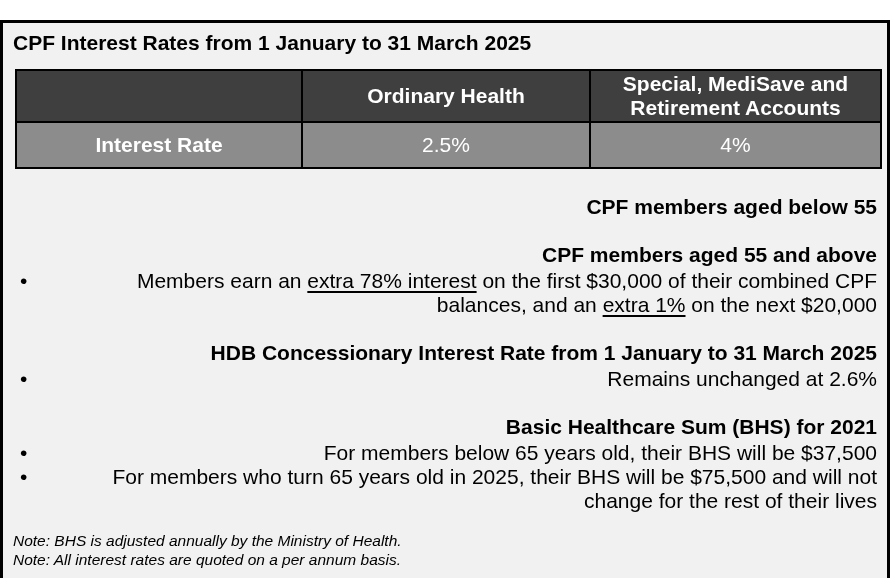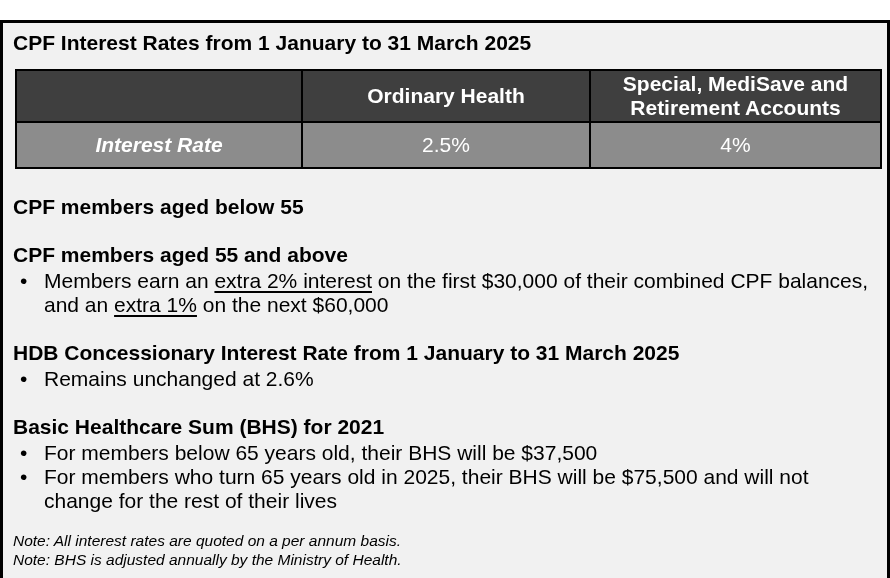--- a/index.html
+++ b/index.html
@@ -25,23 +25,23 @@
     overflow:hidden;
   }
   .rates thead th {
     background:var(--table-header-bg,#3f3f3f);
     color:var(--table-text,#fff); font-weight:bold; height:50px;
   }
   .rates tbody td {
     background:var(--table-row-bg,#8c8c8c);
     color:var(--table-text,#fff); height:44px; font-weight:normal;
   }
-  .rates tbody td.rowlabel { font-weight:bold;font-style:italic; }
+  .rates tbody td.rowlabel { font-weight:bold; }
   .sections { margin:0; }
-  .section { margin:24px 10px 0 10px; }
+  .section { margin:24px 10px 0 10px;text-align:right; }
   .section.first { margin-top:26px; }
   .section .heading { font-size:21px; font-weight:bold; line-height:24px; }
   ul.bullets { list-style:none; margin:2px 0 0 0; padding:0; }
   ul.bullets li {
     position:relative; padding-left:31px;
     font-size:21px; line-height:24px;
   }
   ul.bullets li::before {
     content:"\2022"; position:absolute; left:7px; top:0;
   }
@@ -80,36 +80,36 @@
     </tbody>
   </table>
 
   <div class="sections">
       <div class="section first">
         <div class="heading">CPF members aged below 55</div>
       </div>
       <div class="section">
         <div class="heading">CPF members aged 55 and above</div>
         <ul class="bullets">
-          <li><span>Members earn an </span><span class="u">extra 2% interest</span><span> on the first $30,000 of their combined CPF balances, and an </span><span class="u">extra 1%</span><span> on the next $60,000</span></li>
+          <li><span>Members earn an </span><span class="u">extra 78% interest</span><span> on the first $30,000 of their combined CPF balances, and an </span><span class="u">extra 1%</span><span> on the next $20,000</span></li>
         </ul>
       </div>
       <div class="section">
         <div class="heading">HDB Concessionary Interest Rate from 1 January to 31 March 2025</div>
         <ul class="bullets">
           <li><span>Remains unchanged at 2.6%</span></li>
         </ul>
       </div>
       <div class="section">
         <div class="heading">Basic Healthcare Sum (BHS) for 2021</div>
         <ul class="bullets">
           <li><span>For members below 65 years old, their BHS will be $37,500</span></li>
           <li><span>For members who turn 65 years old in 2025, their BHS will be $75,500 and will not change for the rest of their lives</span></li>
         </ul>
       </div>
     </div>
 
   <div class="notes">
+    <div class="note">Note: BHS is adjusted annually by the Ministry of Health.</div>
     <div class="note">Note: All interest rates are quoted on a per annum basis.</div>
-    <div class="note">Note: BHS is adjusted annually by the Ministry of Health.</div>
   </div>
 
 </div>
 
 </body></html>

